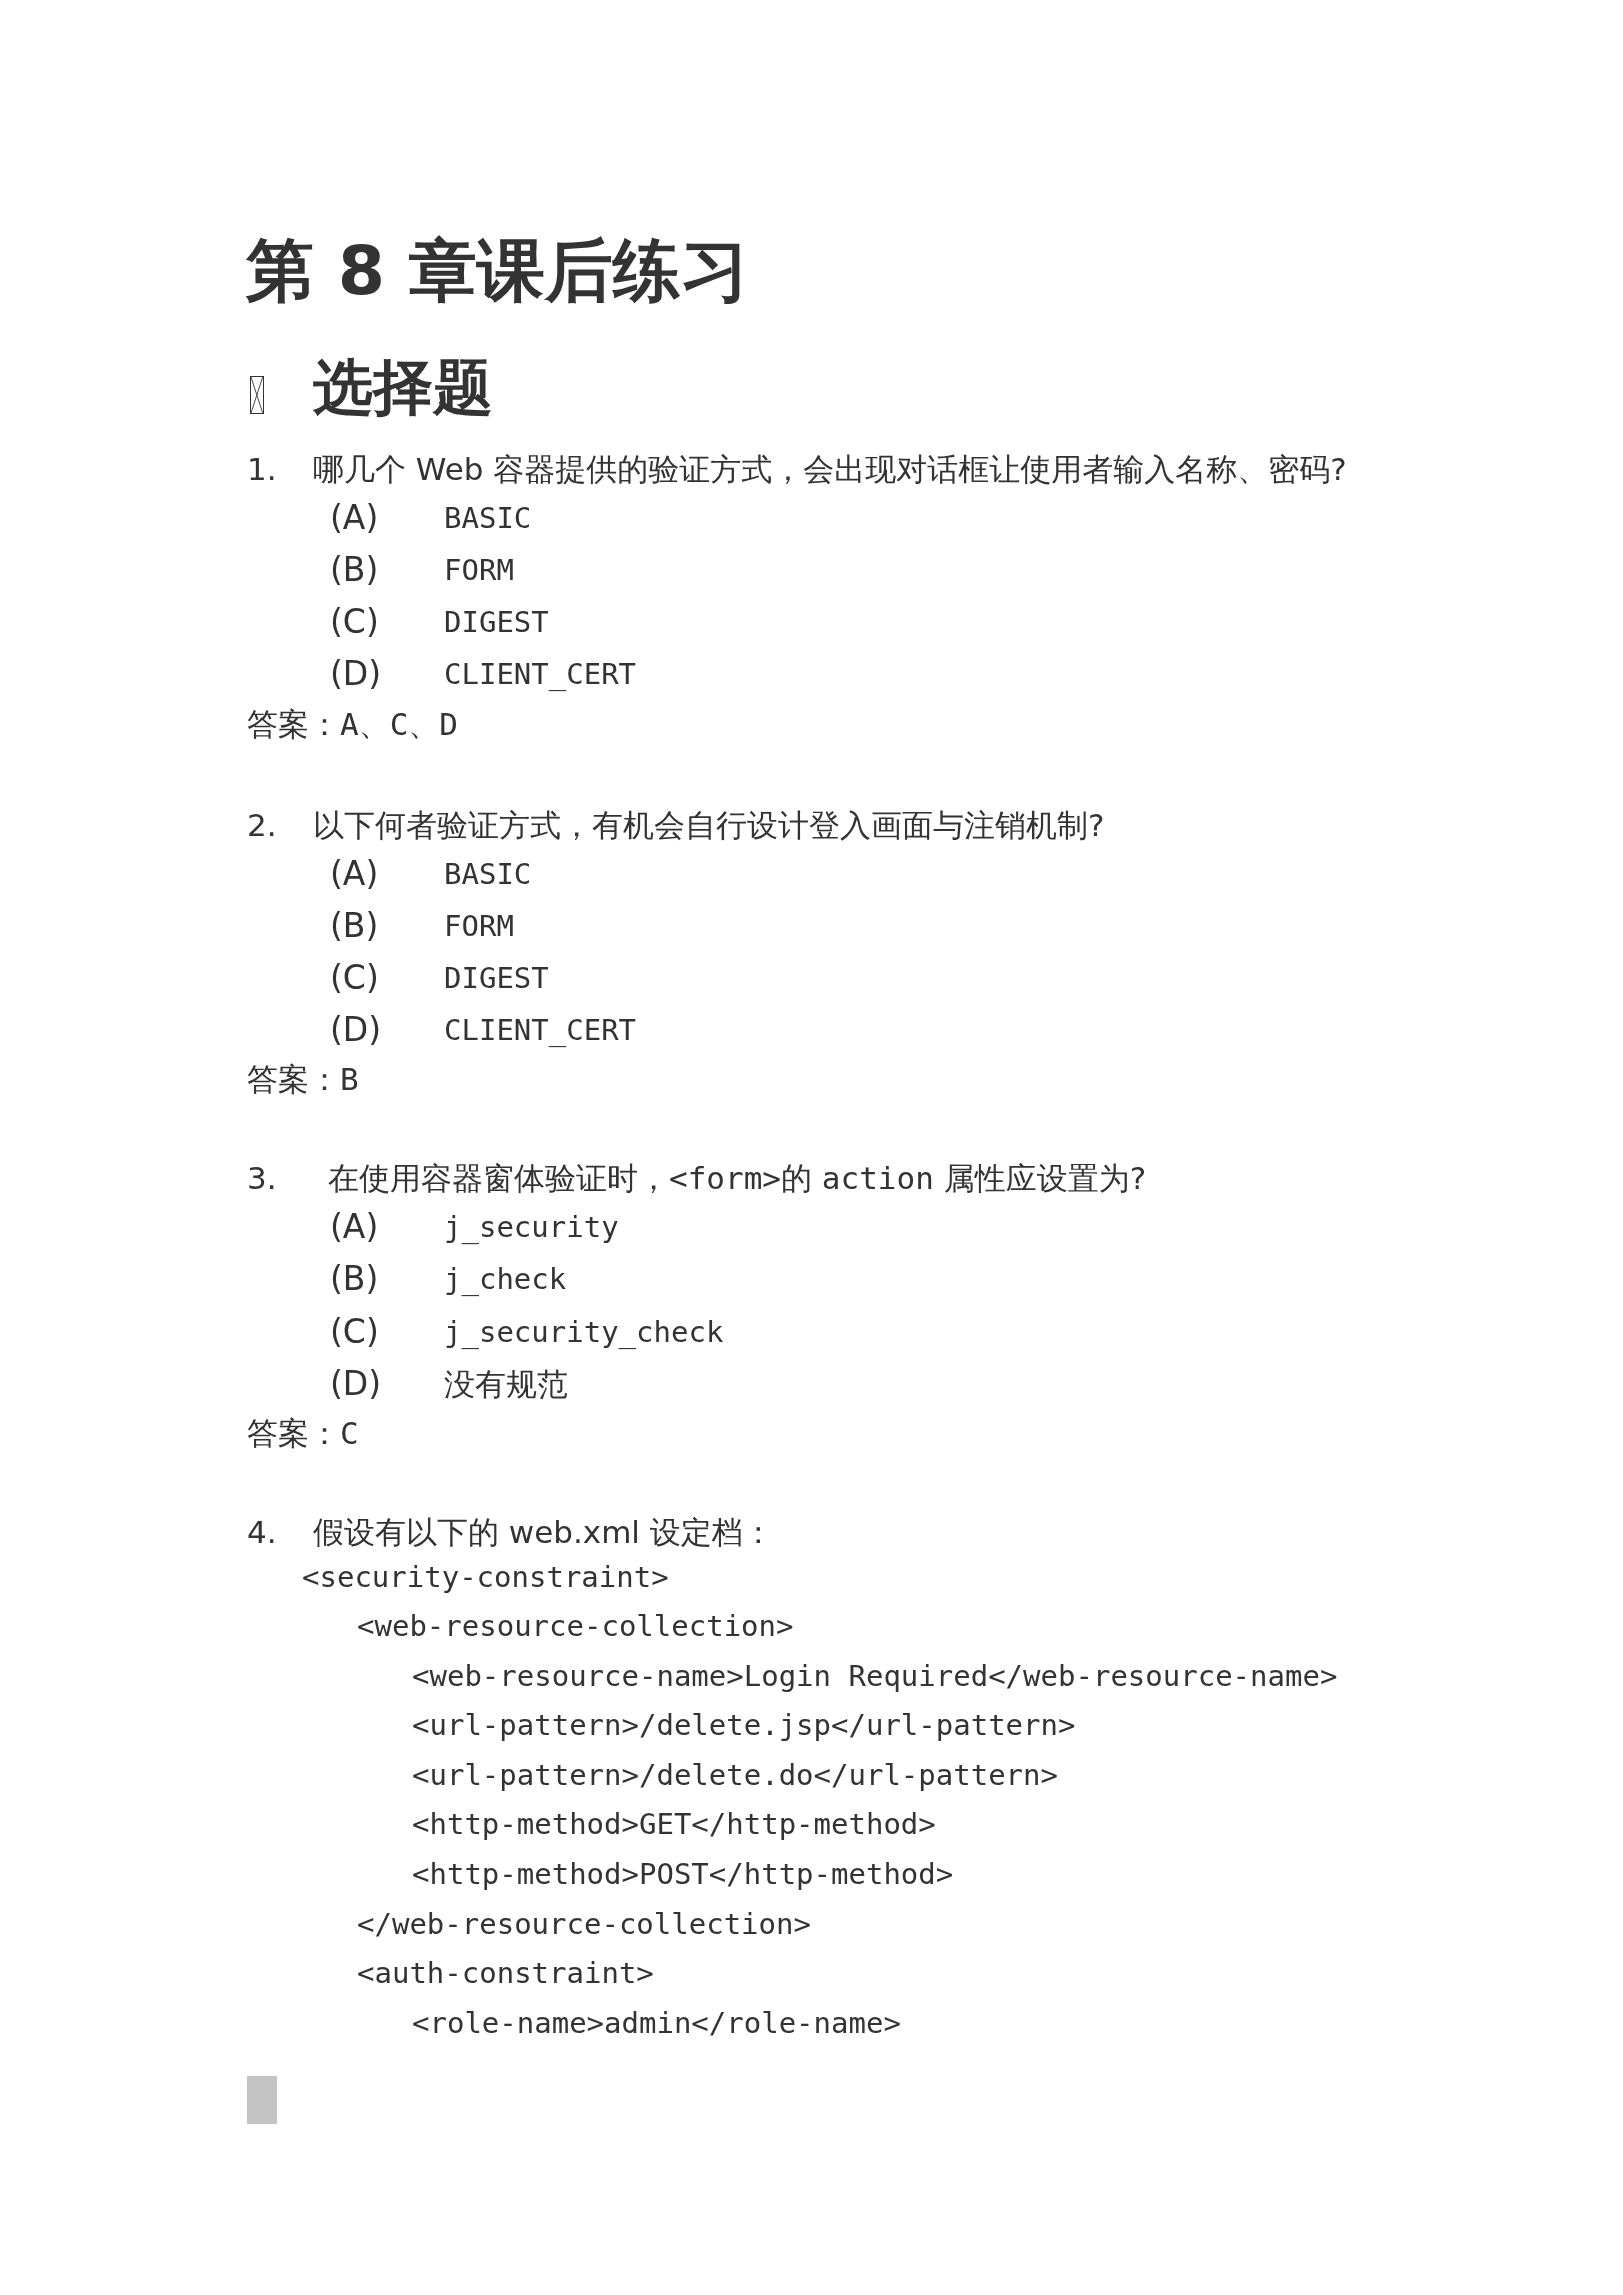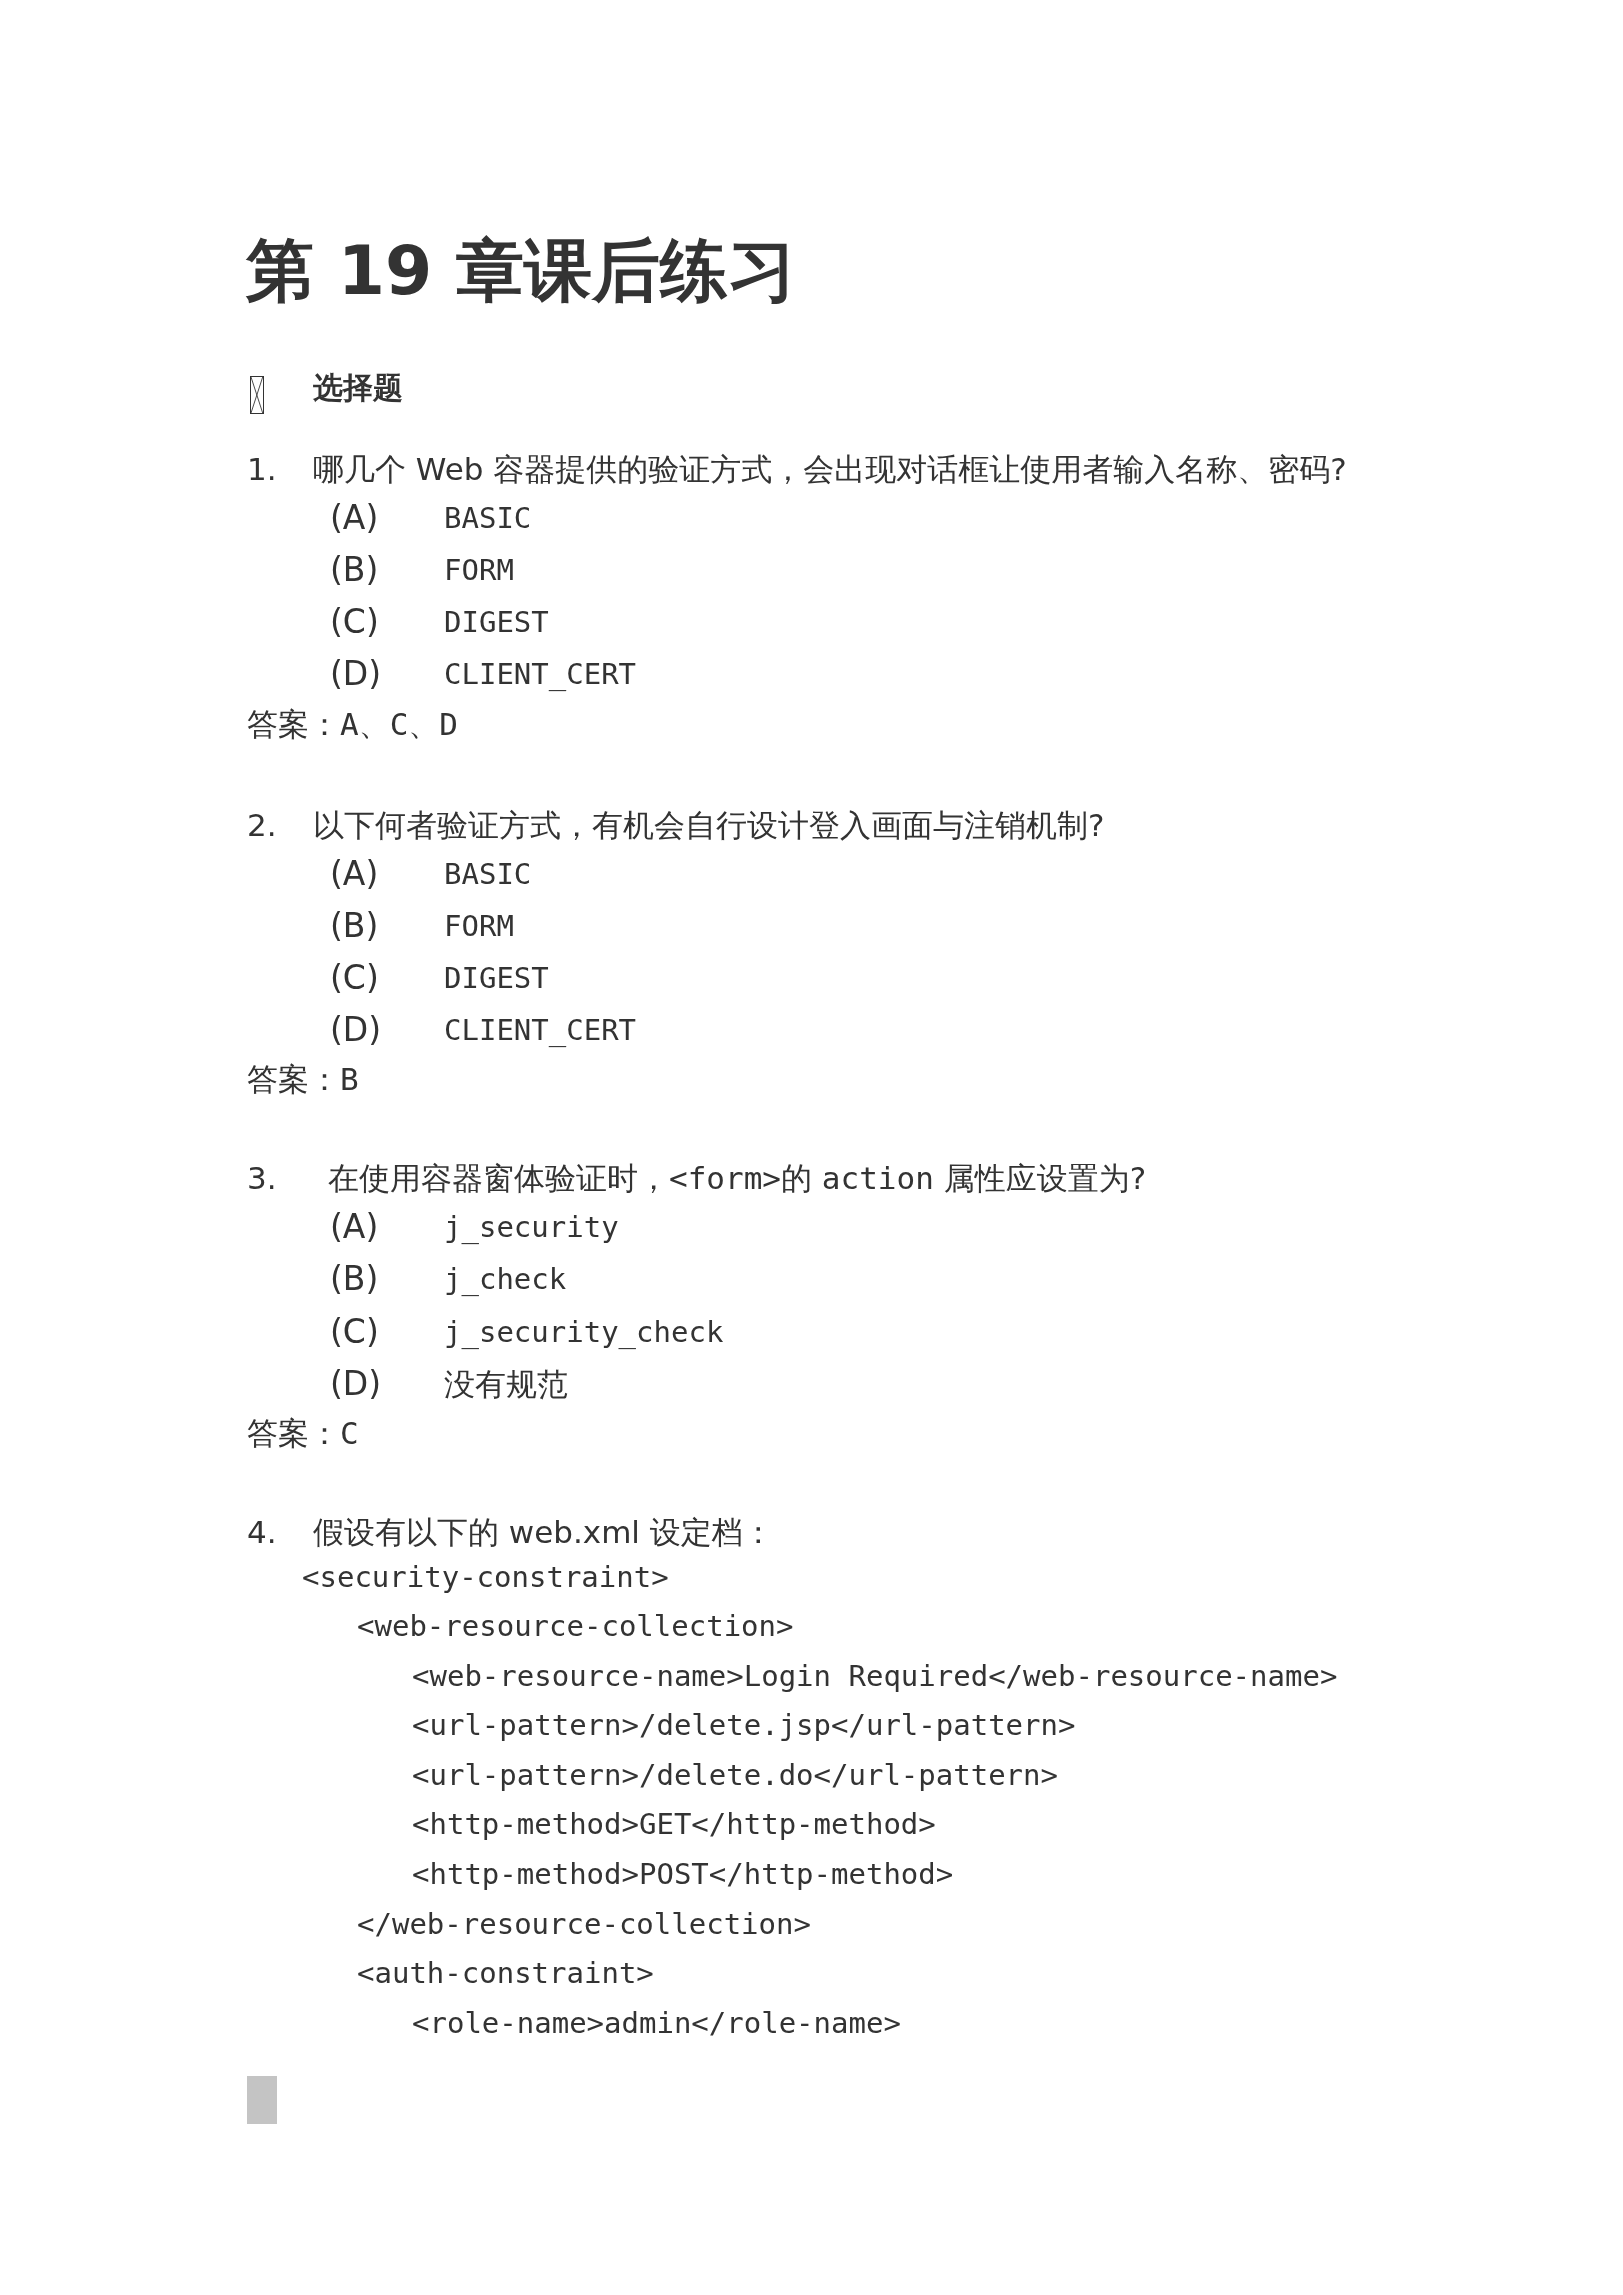--- a/index.html
+++ b/index.html
@@ -10,35 +10,35 @@
     .abs { position: absolute; white-space: nowrap; }
     .title {
       left: 246px; top: 231px; font-size: 68px; font-weight: bold; line-height: 79px; color: #333333;
     }
     .section-marker {
       left: 250px; top: 376px; width: 13.7px; height: 38px;
       border: 1.5px solid #333333; box-sizing: border-box;
     }
     .section-marker svg { position: absolute; left: 0; top: 0; width: 100%; height: 100%; }
     .section-title {
-      left: 313px; top: 358px; font-size: 30px; font-weight: bold; line-height: 59px;
+      left: 313px; top: 358px; font-size: 60px; font-weight: bold; line-height: 59px;
     }
     .q-num { font-size: 31px; line-height: 44px; }
     .q-text { font-size: 31px; line-height: 44px; }
     .mono { font-family: "DejaVu Sans Mono", "Liberation Mono", monospace; }
     .opt-label { font-size: 33px; line-height: 44px; }
     .opt-text { font-size: 29px; line-height: 44px; }
     .answer { font-size: 31px; line-height: 44px; }
     .code { font-family: "DejaVu Sans Mono", "Liberation Mono", monospace; font-size: 29px; line-height: 39px; }
     .gray-block { left: 247px; top: 2076px; width: 30px; height: 48px; background: #c4c4c4; }
   </style>
 </head>
 <body>
 
-<div class="abs title">第 19 章课后练习</div>
+<div class="abs title">第 8 章课后练习</div>
 
 <div class="abs section-marker">
   <svg viewBox="0 0 28 78" preserveAspectRatio="none">
       <line x1="0" y1="0" x2="28" y2="78" stroke="#333" stroke-width="2"></line>
       <line x1="28" y1="0" x2="0" y2="78" stroke="#333" stroke-width="2"></line>
     </svg>
 </div>
 <div class="abs section-title">选择题</div>
 
 <div>

